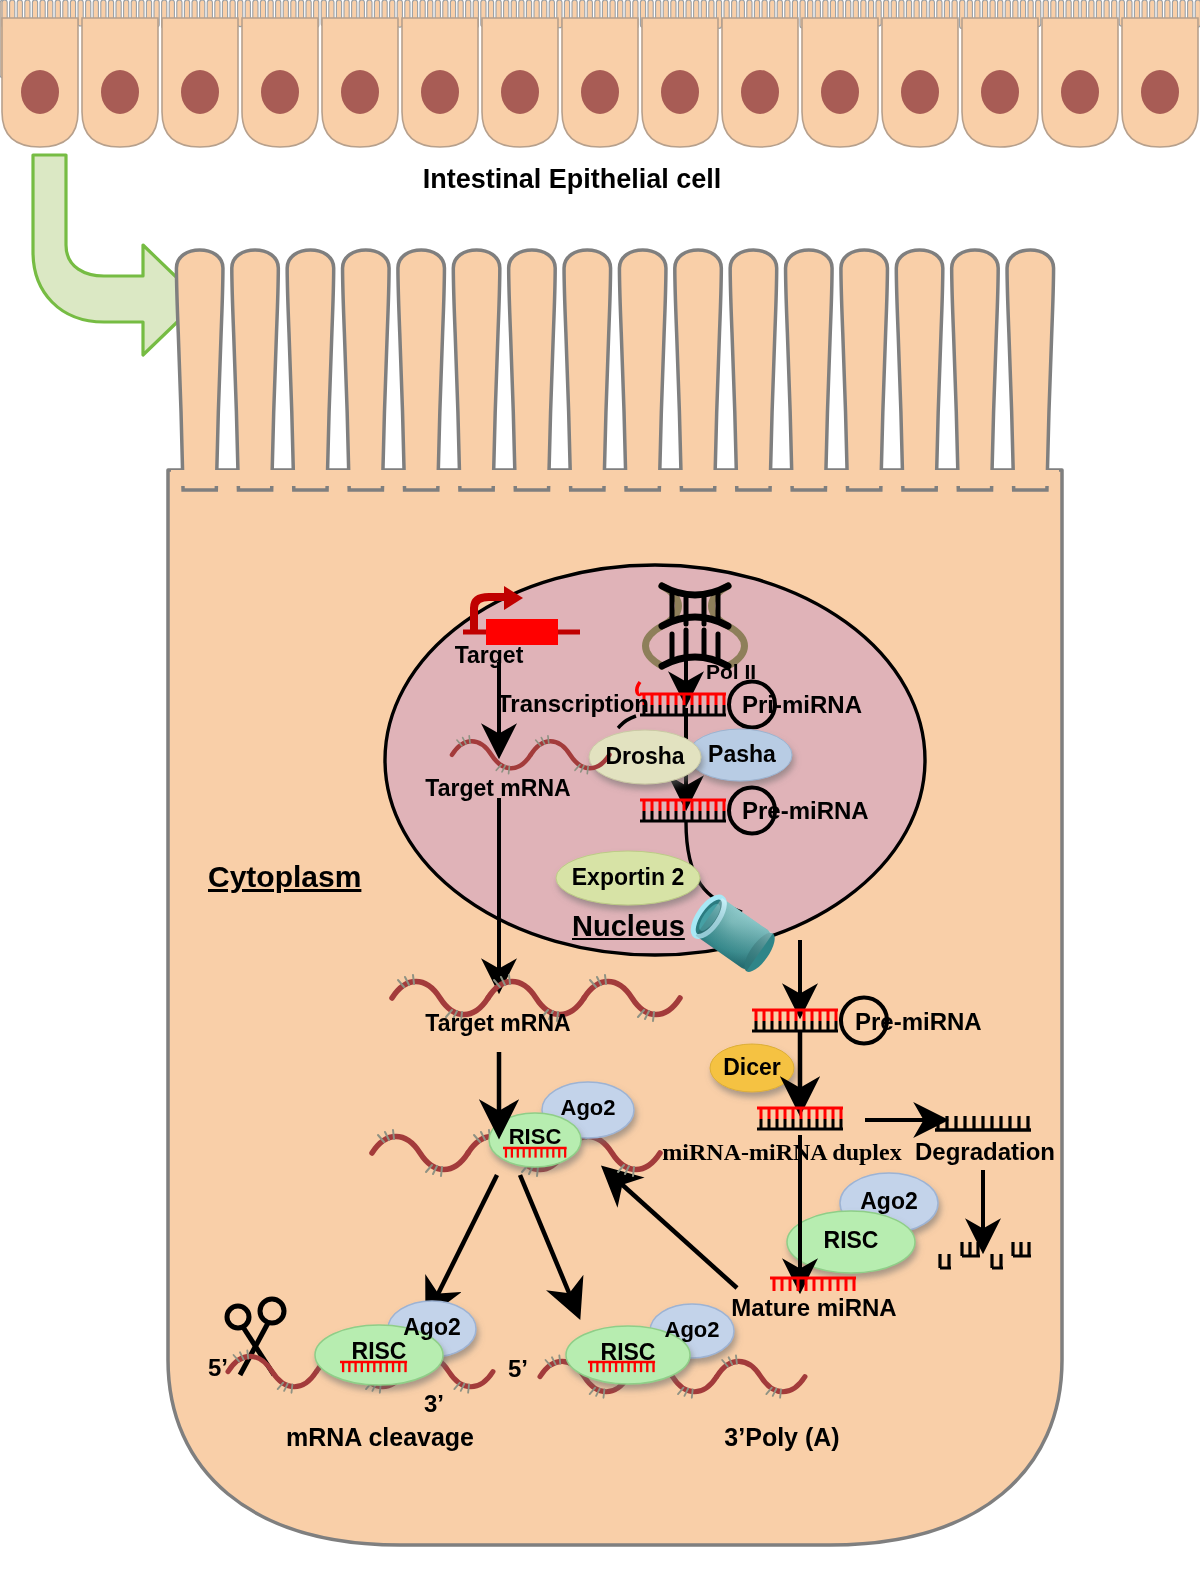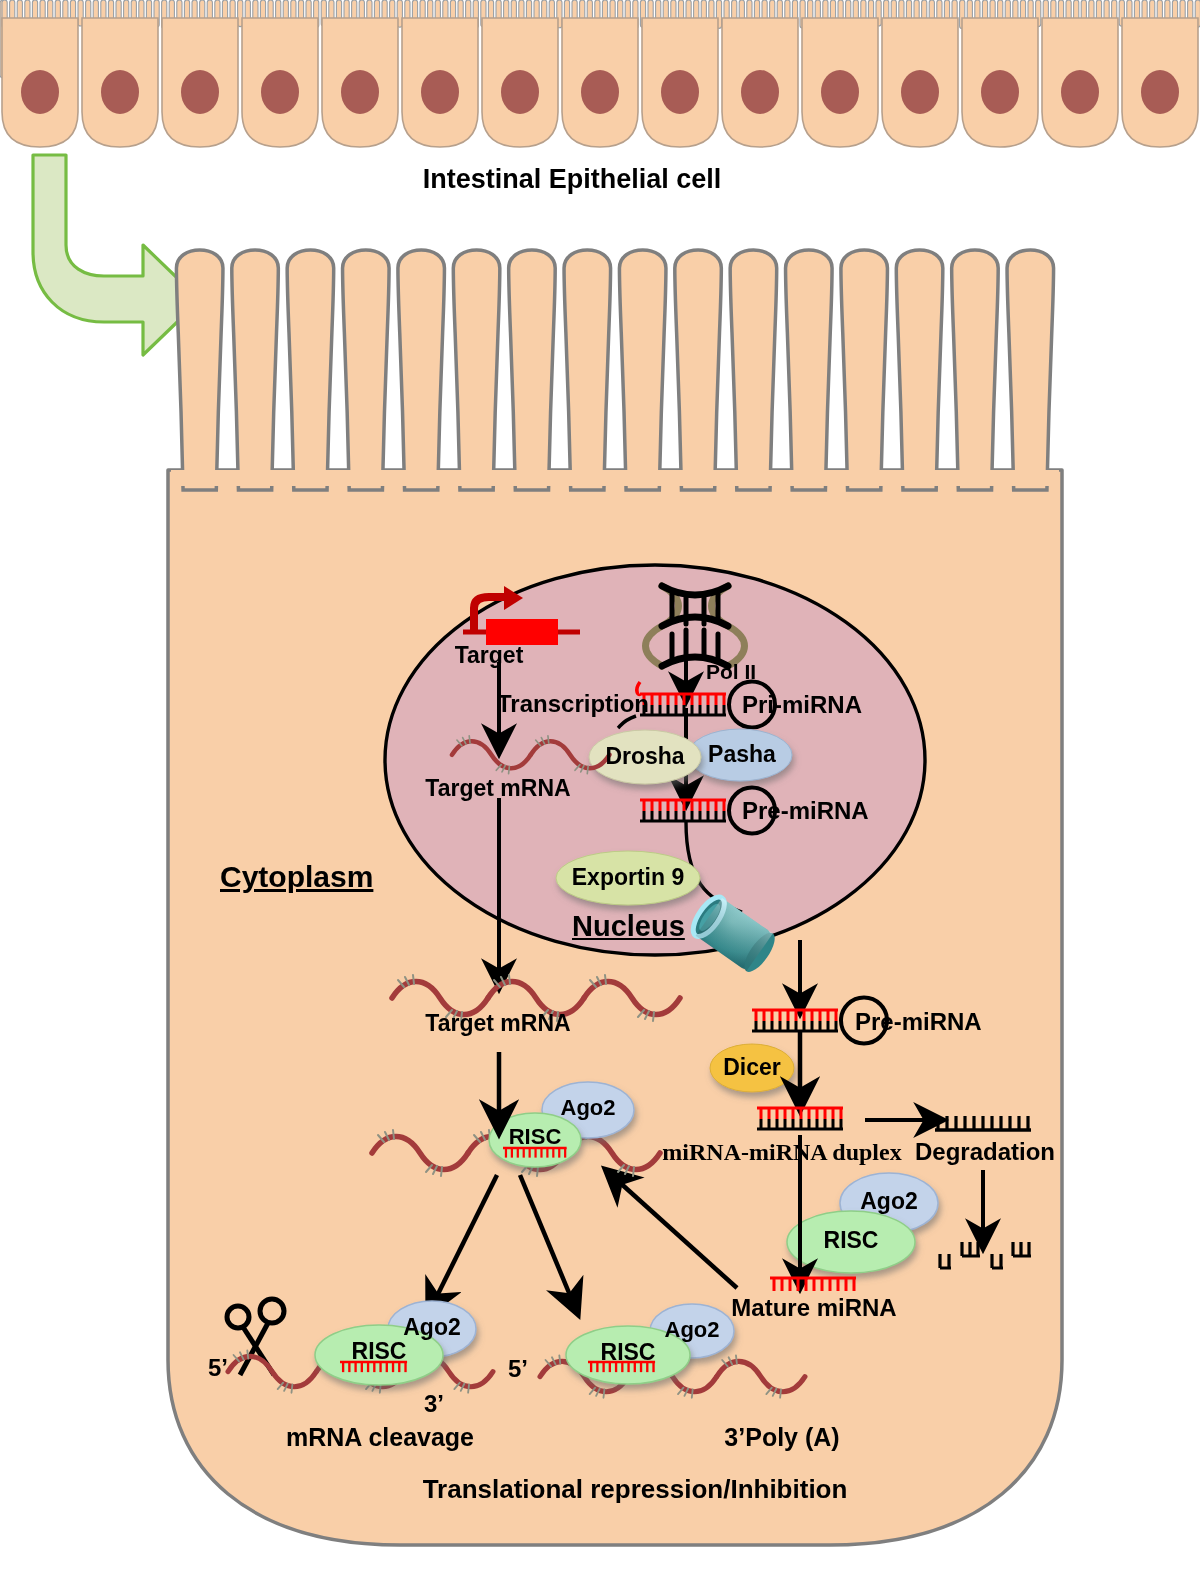--- a/index.html
+++ b/index.html
@@ -588,39 +588,39 @@
   <g filter="url(#blobShadow)">
     <ellipse cx="628" cy="1355" rx="62" ry="29" fill="#b7edb0" stroke="#8fce88" stroke-width="1.5"></ellipse>
   </g>
   <g transform="translate(588,1362) scale(0.78)">
     <use href="#matureUnit"></use>
   </g>
 </svg>
 
 <div class="lbl ctr" style="left:572px;top:166px;font-size:27px;">Intestinal Epithelial cell</div>
 
-<div class="lbl u" style="left:208px;top:862px;font-size:30px;margin-left:12px;">Cytoplasm</div>
+<div class="lbl u" style="left:208px;top:862px;font-size:30px;">Cytoplasm</div>
 
 <div class="lbl u" style="left:572px;top:912px;font-size:29px;text-align:right;">Nucleus</div>
 
 <div class="lbl ctr" style="left:489px;top:644px;font-size:23px;">Target</div>
 
 <div class="lbl" style="left:706px;top:637px;font-size:21px;margin-top:24px;">Pol II</div>
 
 <div class="lbl" style="left:497px;top:692px;font-size:24px;text-align:center;">Transcription</div>
 
 <div class="lbl" style="left:742px;top:693px;font-size:24px;">Pri-miRNA</div>
 
 <div class="lbl ctr" style="left:645px;top:745px;font-size:23px;">Drosha</div>
 
 <div class="lbl ctr" style="left:742px;top:743px;font-size:23px;">Pasha</div>
 
 <div class="lbl" style="left:742px;top:799px;font-size:24px;">Pre-miRNA</div>
 
-<div class="lbl ctr" style="left:628px;top:866px;font-size:23px;">Exportin 9</div>
+<div class="lbl ctr" style="left:628px;top:866px;font-size:23px;">Exportin 2</div>
 
 <div class="lbl ctr" style="left:498px;top:777px;font-size:23px;">Target mRNA</div>
 
 <div class="lbl ctr" style="left:498px;top:1012px;font-size:23px;">Target mRNA</div>
 
 <div class="lbl" style="left:855px;top:1010px;font-size:24px;">Pre-miRNA</div>
 
 <div class="lbl ctr" style="left:752px;top:1056px;font-size:23px;">Dicer</div>
 
 <div class="lbl ctr" style="left:782px;top:1140px;font-size:24px;font-family:Liberation Serif, serif;">miRNA-miRNA duplex</div>
@@ -642,15 +642,14 @@
 <div class="lbl ctr" style="left:692px;top:1319px;font-size:22px;">Ago2</div>
 
 <div class="lbl" style="left:208px;top:1356px;font-size:24px;">5’</div>
 <div class="lbl" style="left:424px;top:1392px;font-size:24px;">3’</div>
 <div class="lbl" style="left:508px;top:1357px;font-size:24px;">5’</div>
 
 <div class="lbl ctr" style="left:348px;top:1425px;font-size:25px;margin-left:32px;">mRNA cleavage</div>
 
 <div class="lbl ctr" style="left:782px;top:1425px;font-size:25px;">3’Poly (A)</div>
 
-<div class="lbl ctr" style="left:635px;top:1476px;font-size:26px;">Translational repression/Inhibition</div>
 
 </div>
 
 </body></html>

